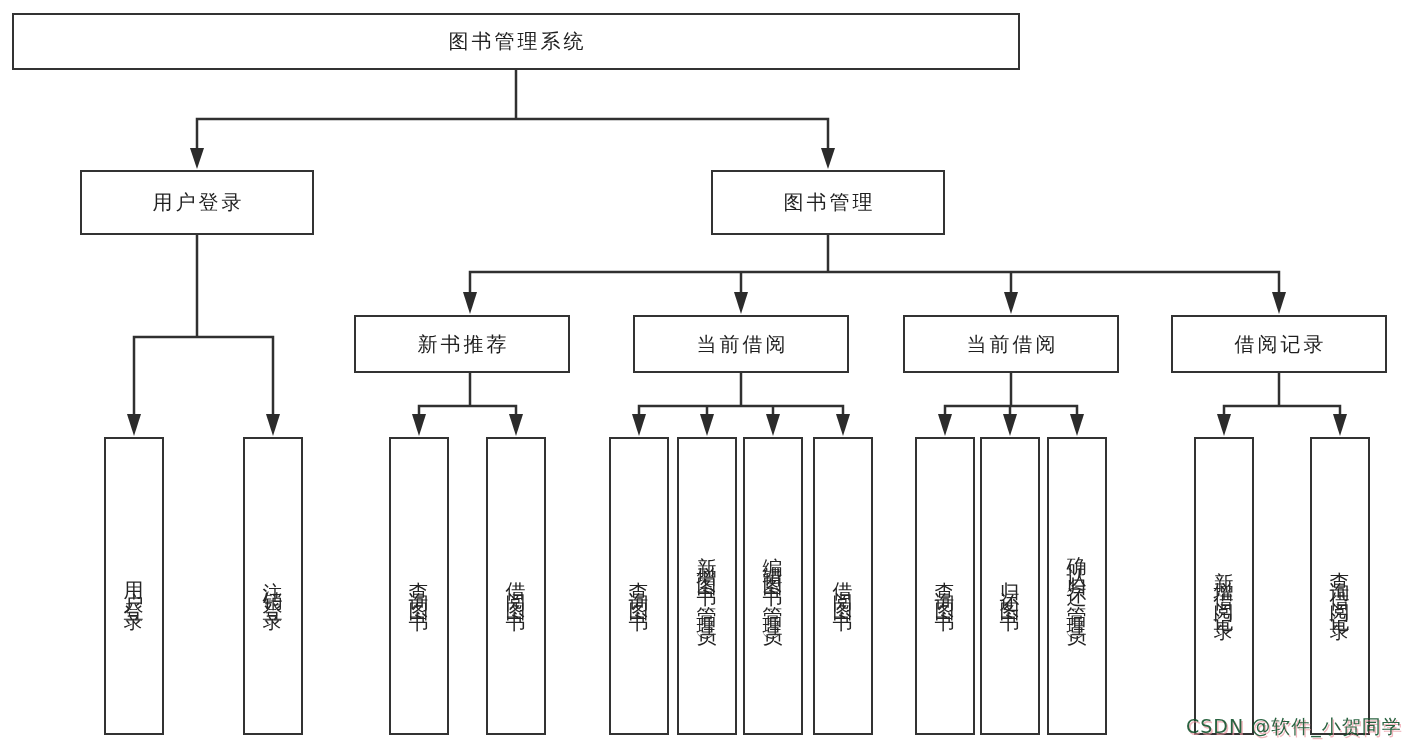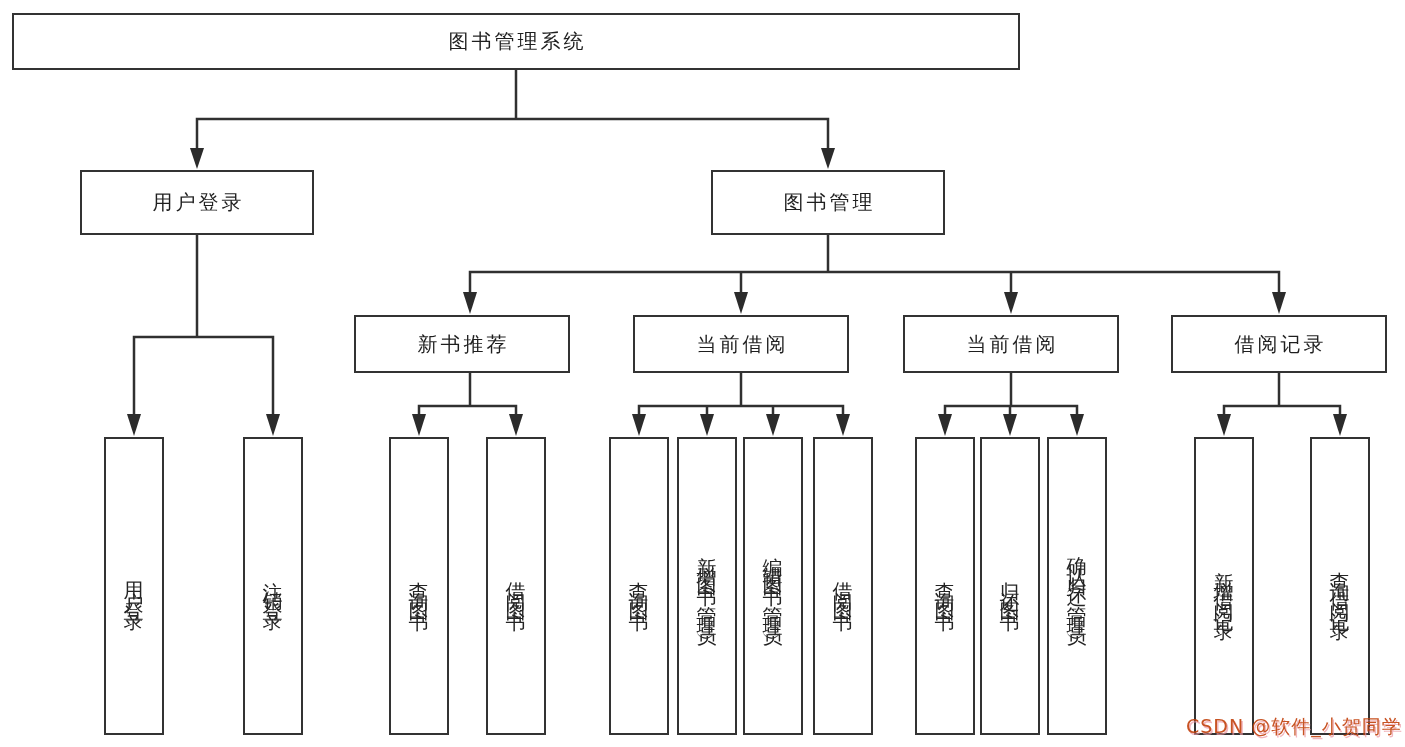--- a/index.html
+++ b/index.html
@@ -57,21 +57,21 @@
     line-height: 1;
     white-space: nowrap;
     color: #242424;
   }
   .watermark {
     position: absolute;
     left: 1186px;
     top: 714px;
     font-size: 19px;
     letter-spacing: 1px;
-    color: #c2410c;
+    color: #14532d;
     text-shadow: 1.5px 1.5px 0 rgba(235, 150, 160, 0.75);
     opacity: 0.9;
     white-space: nowrap;
   }
   .line {
     fill: none;
     stroke: #303030;
     stroke-width: 2.5;
     stroke-linecap: square;
   }

